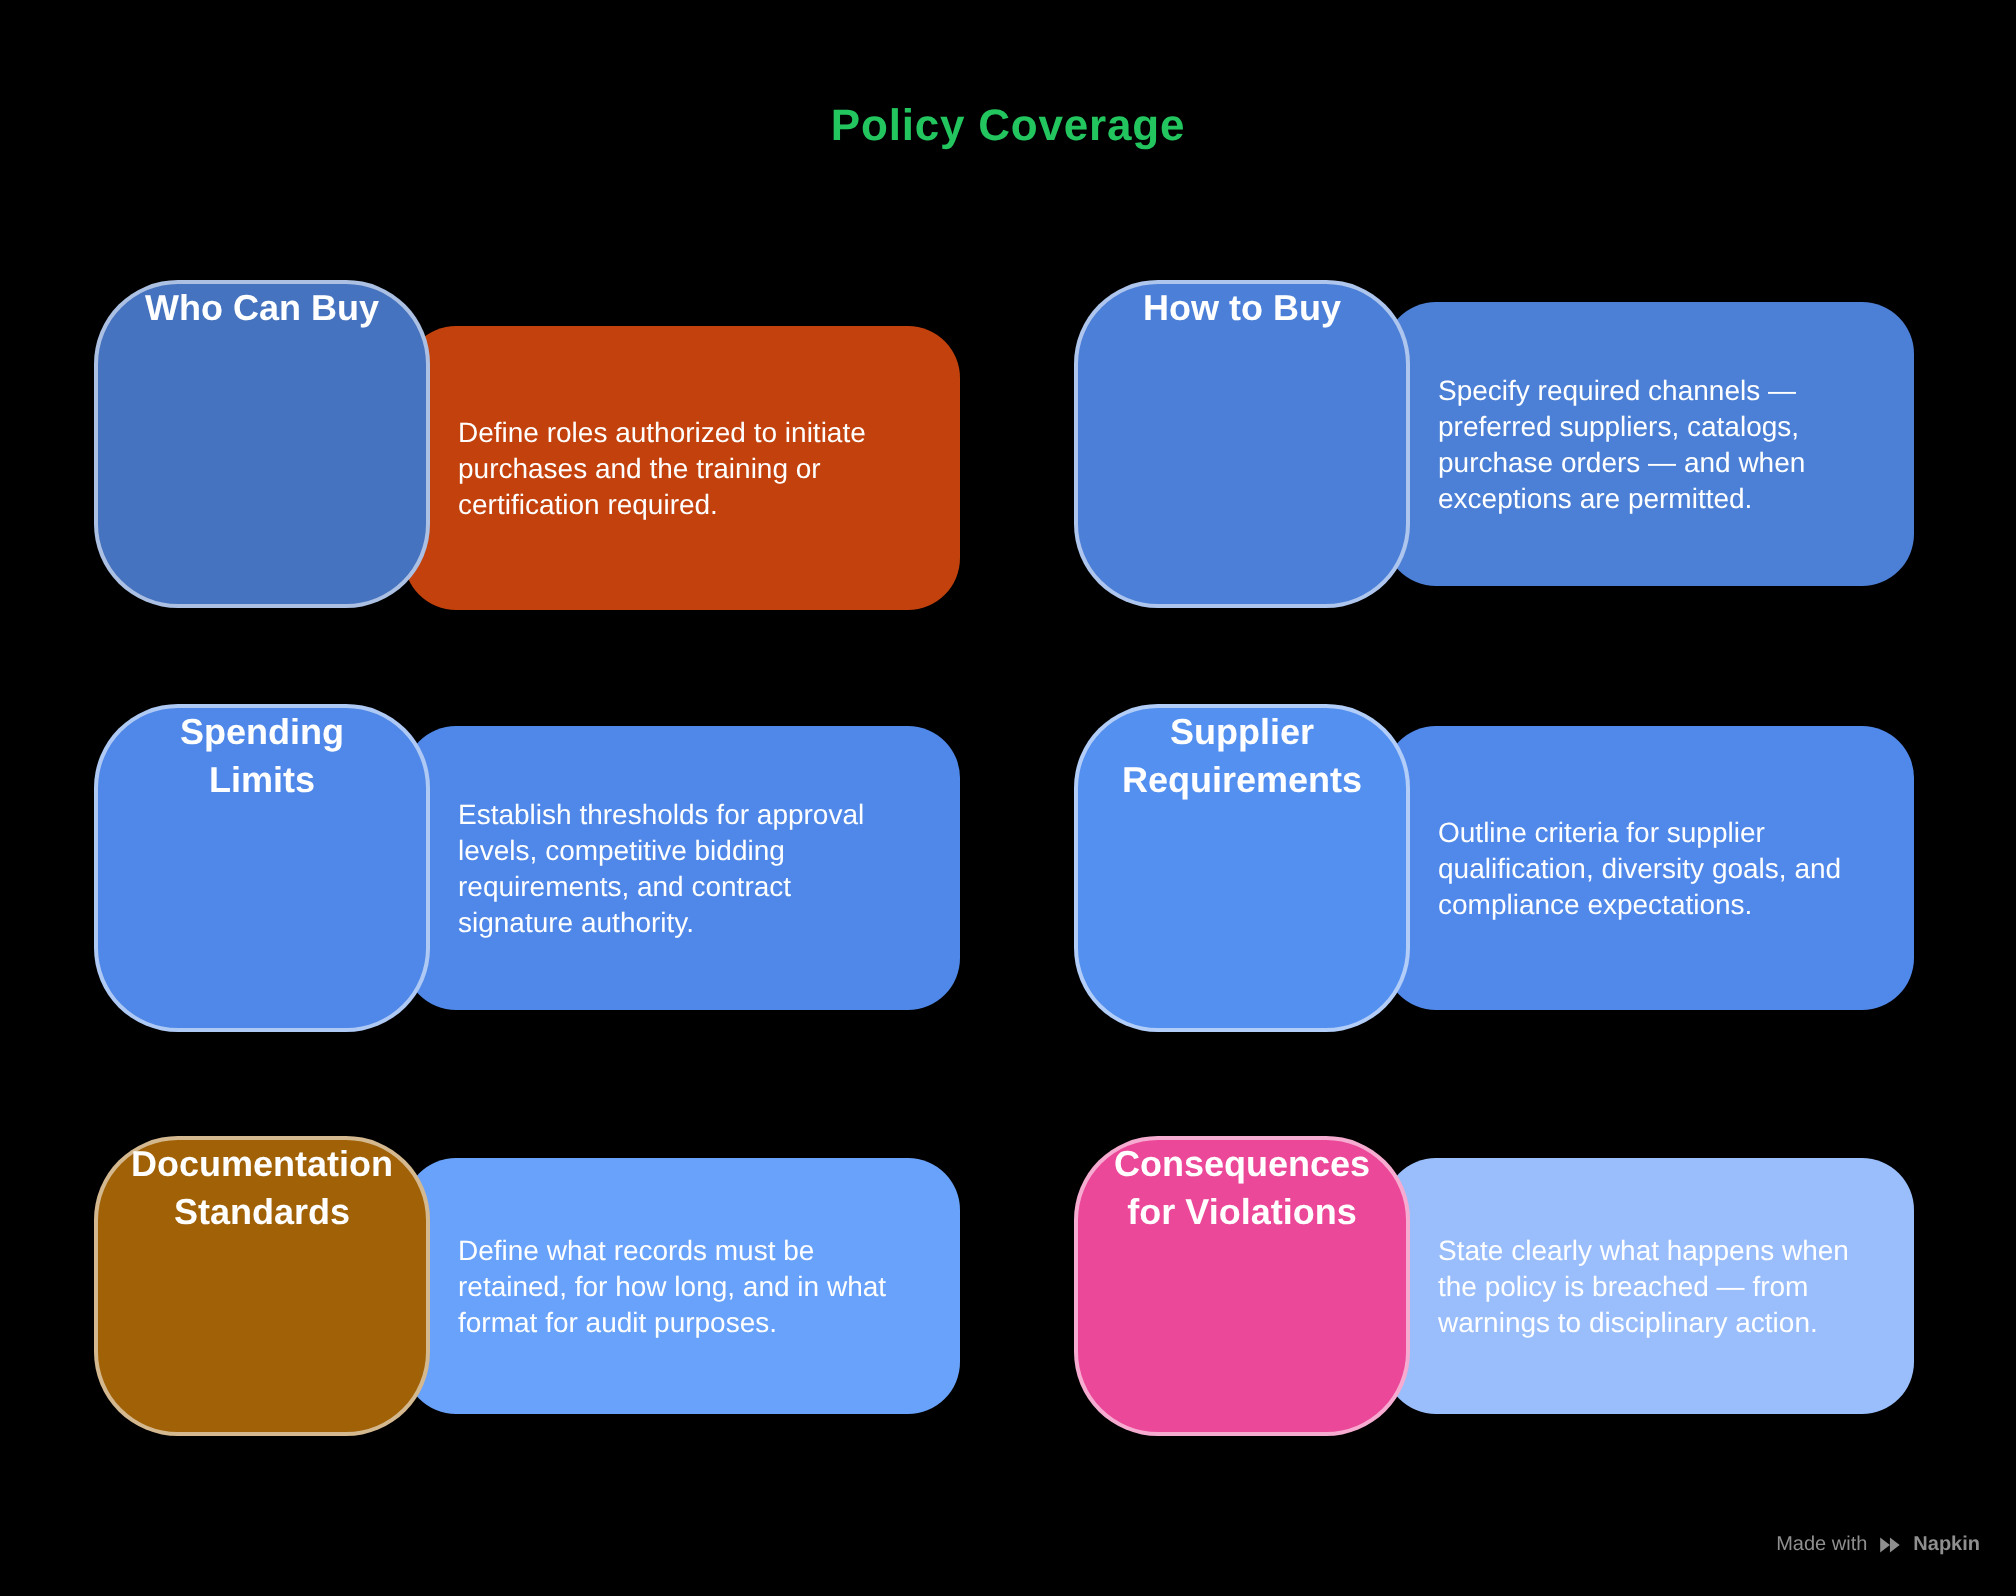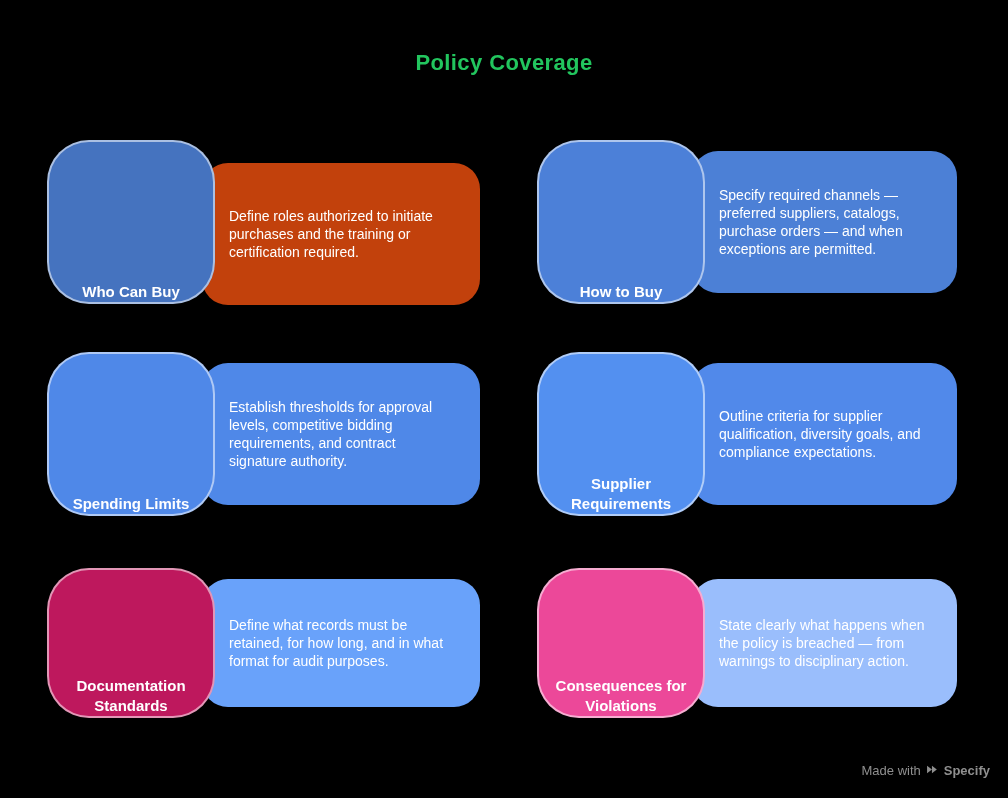--- a/index.html
+++ b/index.html
@@ -19,25 +19,25 @@
     letter-spacing: 0.4px;
     color: #4F4F4F;
   }
   .card { position: absolute; width: 450px; }
   .label-box {
     position: absolute; left: 0; top: 0;
     width: 168px;
     border-radius: 42px;
     border: 2px solid rgba(255,255,255,0.55);
     box-sizing: border-box;
-    display: flex; align-items: flex-end; justify-content: center;
+    display: flex; align-items: flex-start; justify-content: center;
     text-align: center;
     color: #ffffff;
     font-weight: bold;
-    font-size: 15px;
+    font-size: 18px;
     line-height: 1.35;
     padding: 0 16px;
     z-index: 2;
   }
   .desc-box {
     position: absolute; left: 155px; top: 11px;
     border-radius: 26px;
     box-sizing: border-box;
     display: flex; align-items: center;
     color: #ffffff;
@@ -55,21 +55,21 @@
   #card0 { left: 47px;  top: 140px; }
   #card1 { left: 537px; top: 140px; }
   #card2 { left: 47px;  top: 352px; }
   #card3 { left: 537px; top: 352px; }
   #card4 { left: 47px;  top: 568px; }
   #card5 { left: 537px; top: 568px; }
   .watermark {
     position: absolute;
     right: 18px; bottom: 20px;
     display: flex; gap: 5px;
-    font-size: 13px;
+    font-size: 10px;
     color: #8F8F8F;
   }
   .watermark .brand { font-weight: bold; }
   .wm-icon { display: inline-block; width: 13px; height: 11px; }
 </style>
 </head>
 <body style="background: rgb(0, 0, 0);">
 
 <div class="title" style="color: #22c55e;">Policy Coverage</div>
 
@@ -106,21 +106,21 @@
   </div>
   <div class="label-box" style="background: rgb(83, 144, 240);">
     <span>Supplier Requirements</span>
   </div>
 </div>
 
 <div id="card4" class="card short col-left">
   <div class="desc-box" style="background: rgb(105, 162, 250);">
     <span>Define what records must be retained, for how long, and in what format for audit purposes.</span>
   </div>
-  <div class="label-box" style="background: #be185d;">
+  <div class="label-box" style="background: #a16207;">
     <span>Documentation Standards</span>
   </div>
 </div>
 
 <div id="card5" class="card short col-right">
   <div class="desc-box" style="background: rgb(154, 190, 252);">
     <span>State clearly what happens when the policy is breached — from warnings to disciplinary action.</span>
   </div>
   <div class="label-box" style="background: #ec4899;">
     <span>Consequences for Violations</span>
@@ -128,14 +128,14 @@
 </div>
 
 <div class="watermark" style="color: rgb(143, 143, 143);">
   <span>Made with</span>
   <span class="wm-icon">
     <svg width="13" height="11" viewBox="0 0 24 20" xmlns="http://www.w3.org/2000/svg">
       <path d="M2 3 L11 10 L2 17 Z" fill="#8F8F8F"></path>
       <path d="M11 3 L20 10 L11 17 Z" fill="#8F8F8F"></path>
     </svg>
   </span>
-  <span class="brand">Specify</span>
+  <span class="brand">Napkin</span>
 </div>
 
 </body></html>

